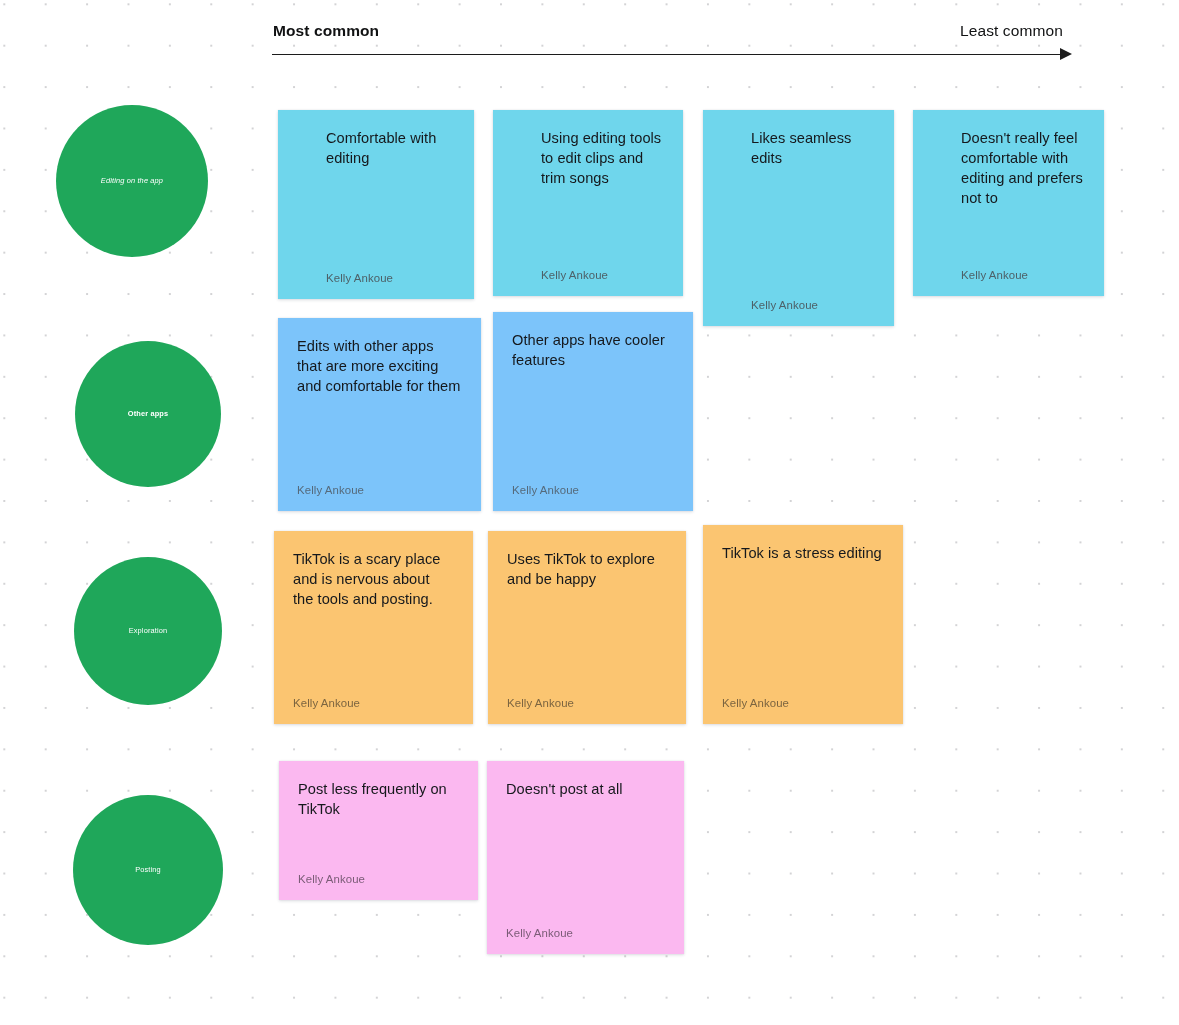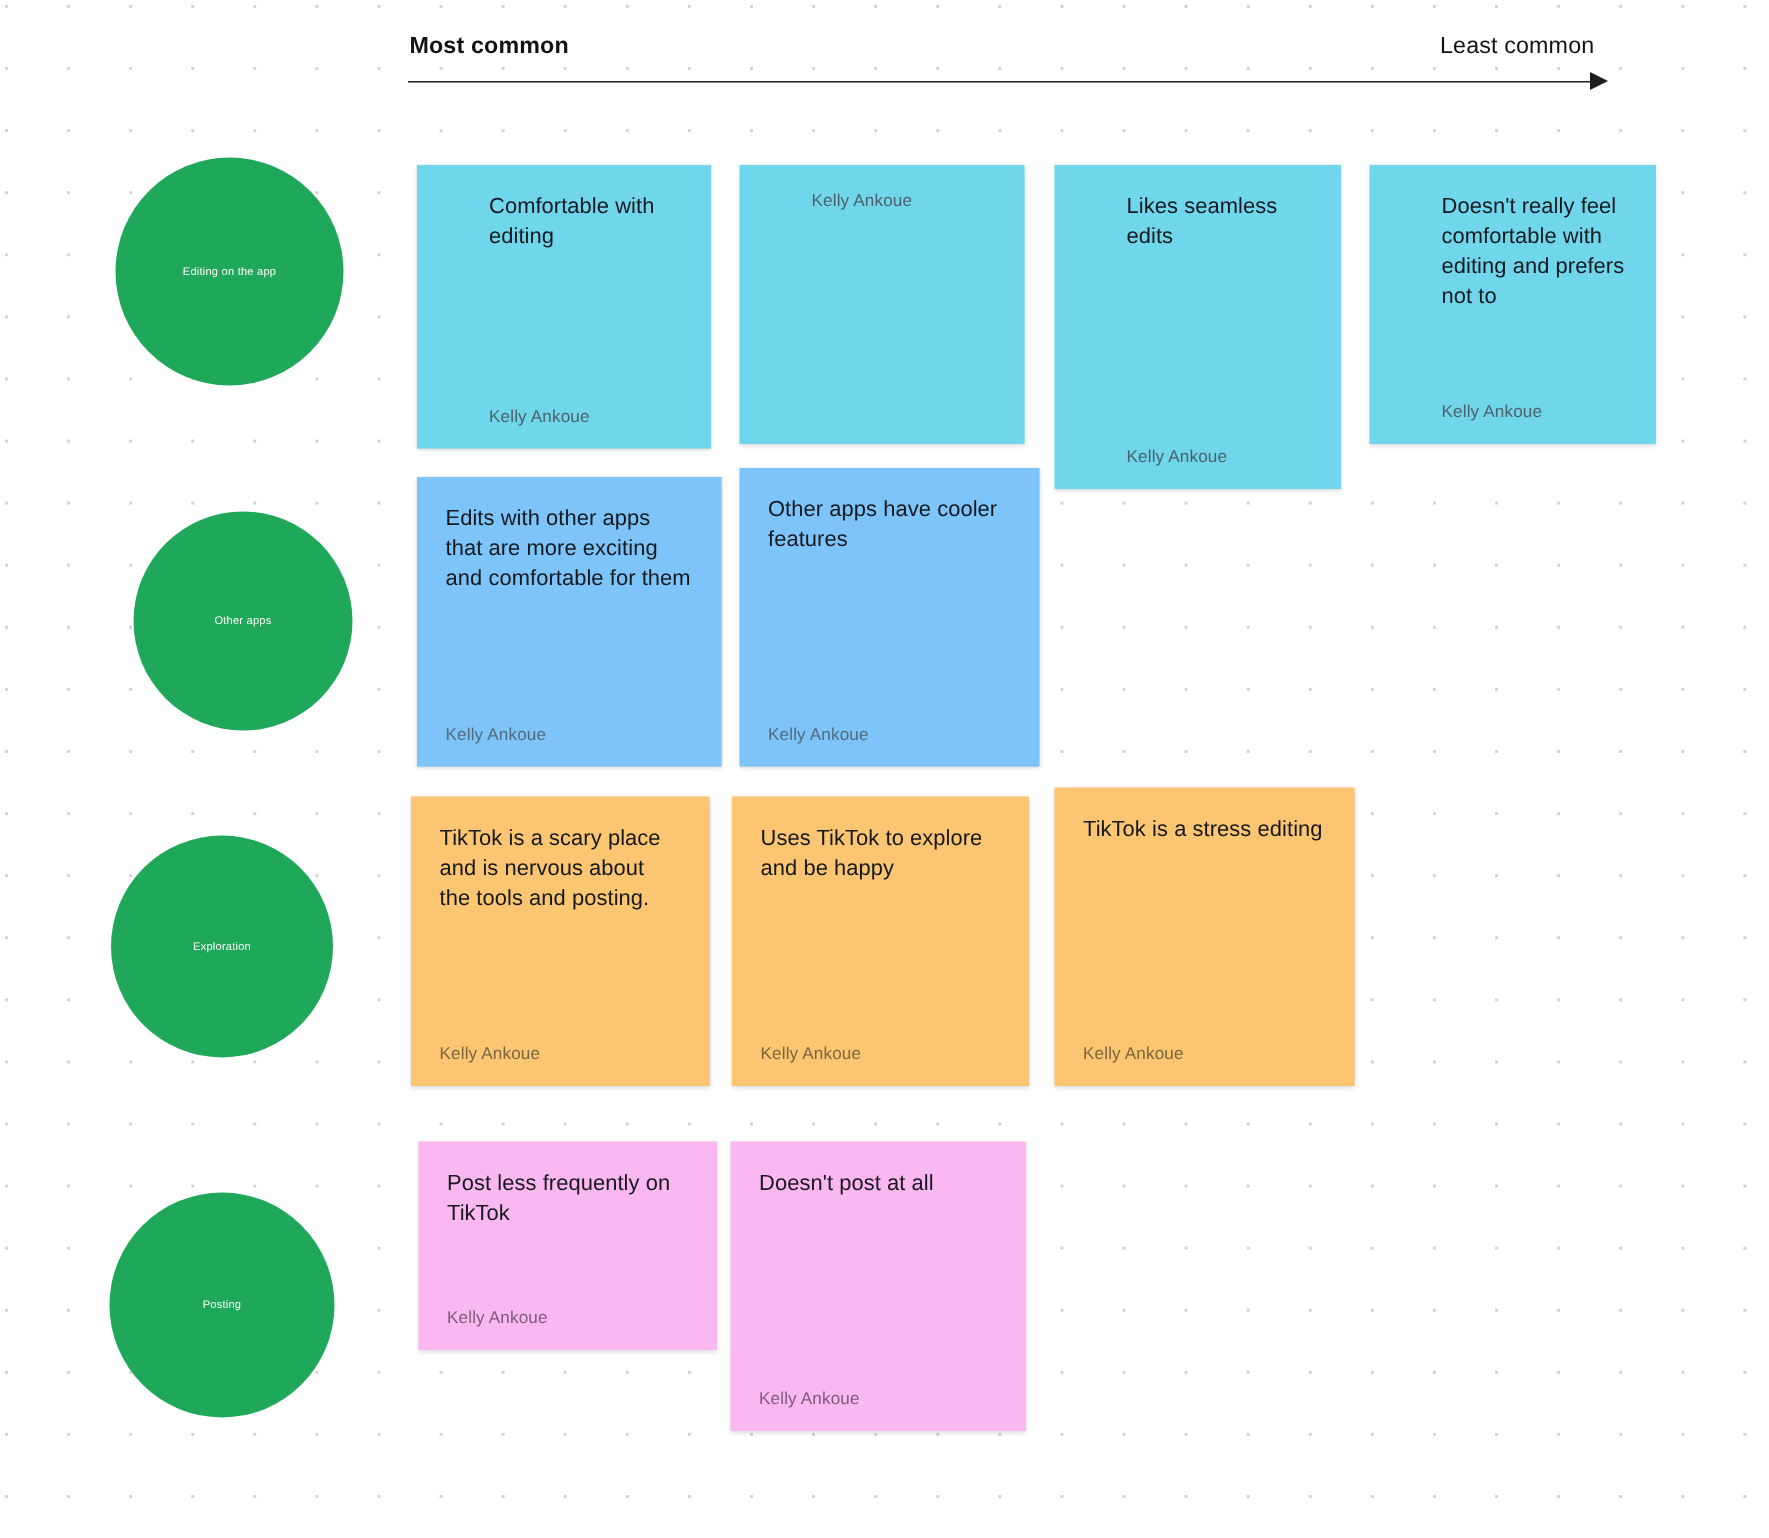--- a/index.html
+++ b/index.html
@@ -119,39 +119,40 @@
 <div id="canvas"></div>
 
 <div id="axis">
   <div class="axis-label left">Most common</div>
   <div class="axis-label right">Least common</div>
   <div class="axis-line"></div>
   <div class="axis-head"></div>
 </div>
 
 <div id="bubbles">
-    <div class="bubble" style="left: 77px; top: 105px; width: 152px; height: 152px;">
+    <div class="bubble" style="left: 56px; top: 105px; width: 152px; height: 152px; font-style: italic;">
       <span class="bubble-label">Editing on the app</span>
     </div>
-    <div class="bubble" style="left: 89px; top: 341px; width: 146px; height: 146px;">
+    <div class="bubble" style="left: 75px; top: 341px; width: 146px; height: 146px; font-weight: bold;">
       <span class="bubble-label">Other apps</span>
     </div>
     <div class="bubble" style="left: 74px; top: 557px; width: 148px; height: 148px;">
       <span class="bubble-label">Exploration</span>
     </div>
     <div class="bubble" style="left: 73px; top: 795px; width: 150px; height: 150px;">
       <span class="bubble-label">Posting</span>
     </div>
   </div>
 <div id="cards">
     <div class="card tone-cyan" style="left: 278px; top: 110px; width: 196px; height: 189px;">
       <div class="card-text">Comfortable with editing</div>
       <div class="card-author">Kelly Ankoue</div>
     </div>
     <div class="card tone-cyan" style="left: 493px; top: 110px; width: 190px; height: 186px;">
+      <div class="card-text">Using editing tools to edit clips and trim songs</div>
       <div class="card-author">Kelly Ankoue</div>
     </div>
     <div class="card tone-cyan" style="left: 703px; top: 110px; width: 191px; height: 216px;">
       <div class="card-text">Likes seamless edits</div>
       <div class="card-author">Kelly Ankoue</div>
     </div>
     <div class="card tone-cyan" style="left: 913px; top: 110px; width: 191px; height: 186px;">
       <div class="card-text">Doesn't really feel comfortable with editing and prefers not to</div>
       <div class="card-author">Kelly Ankoue</div>
     </div>

